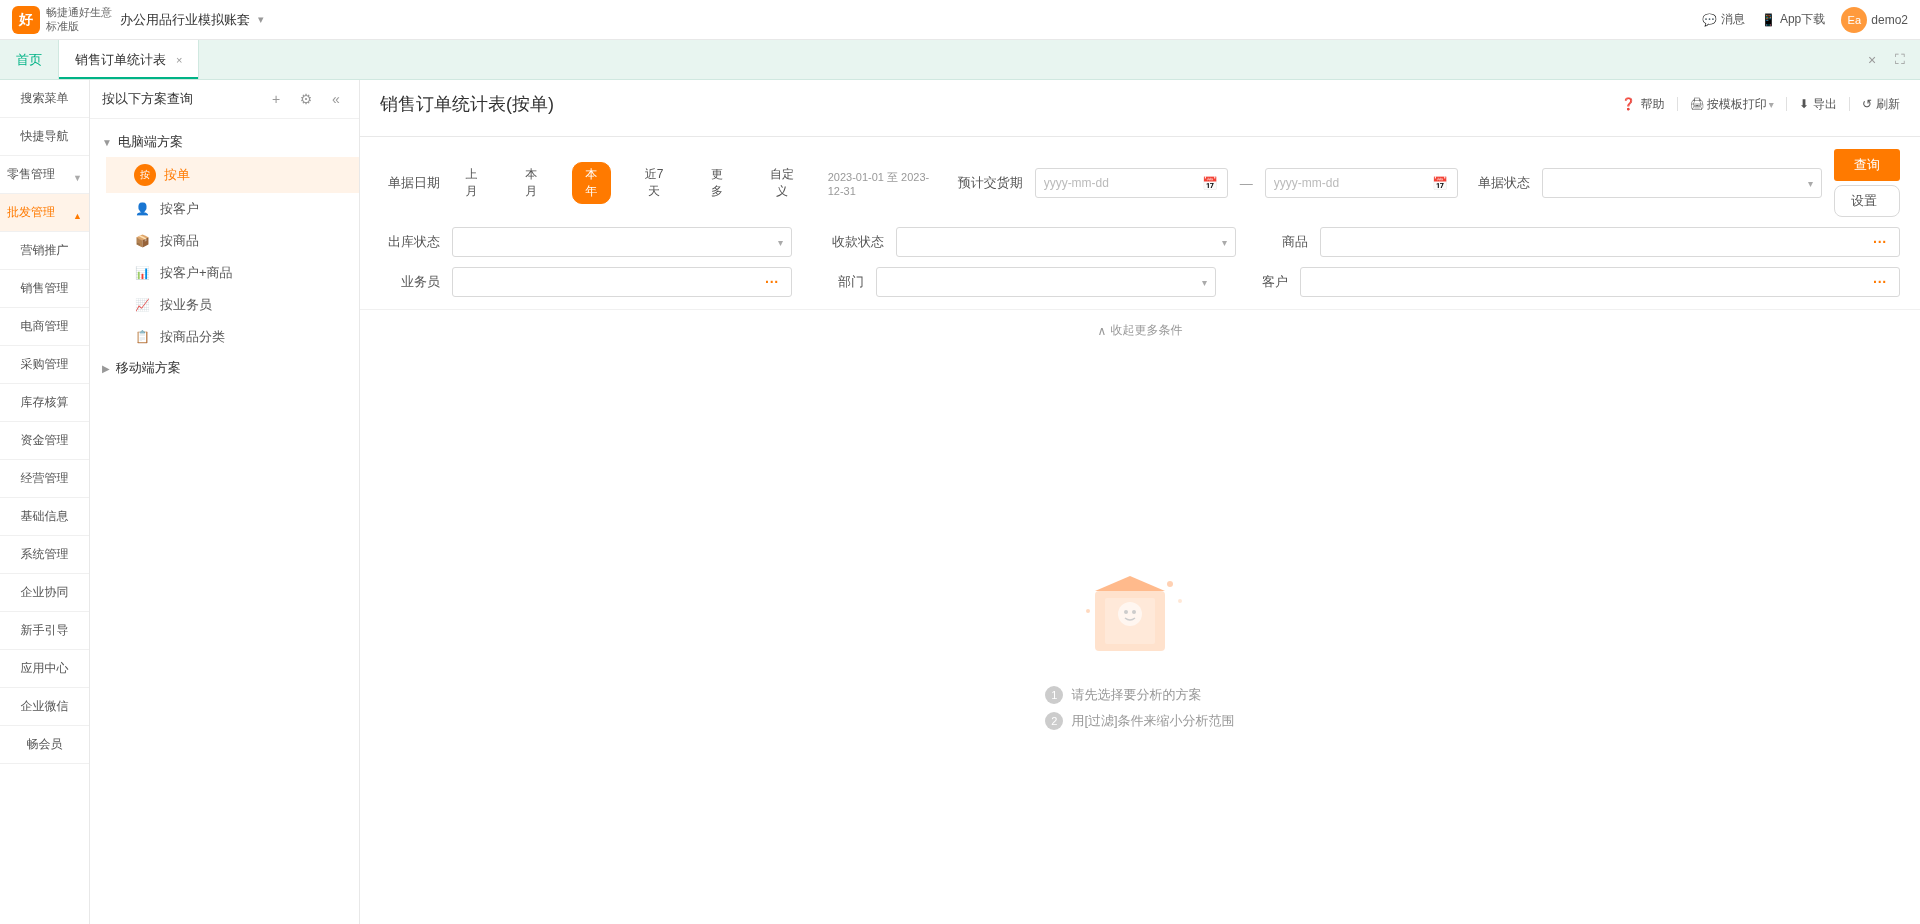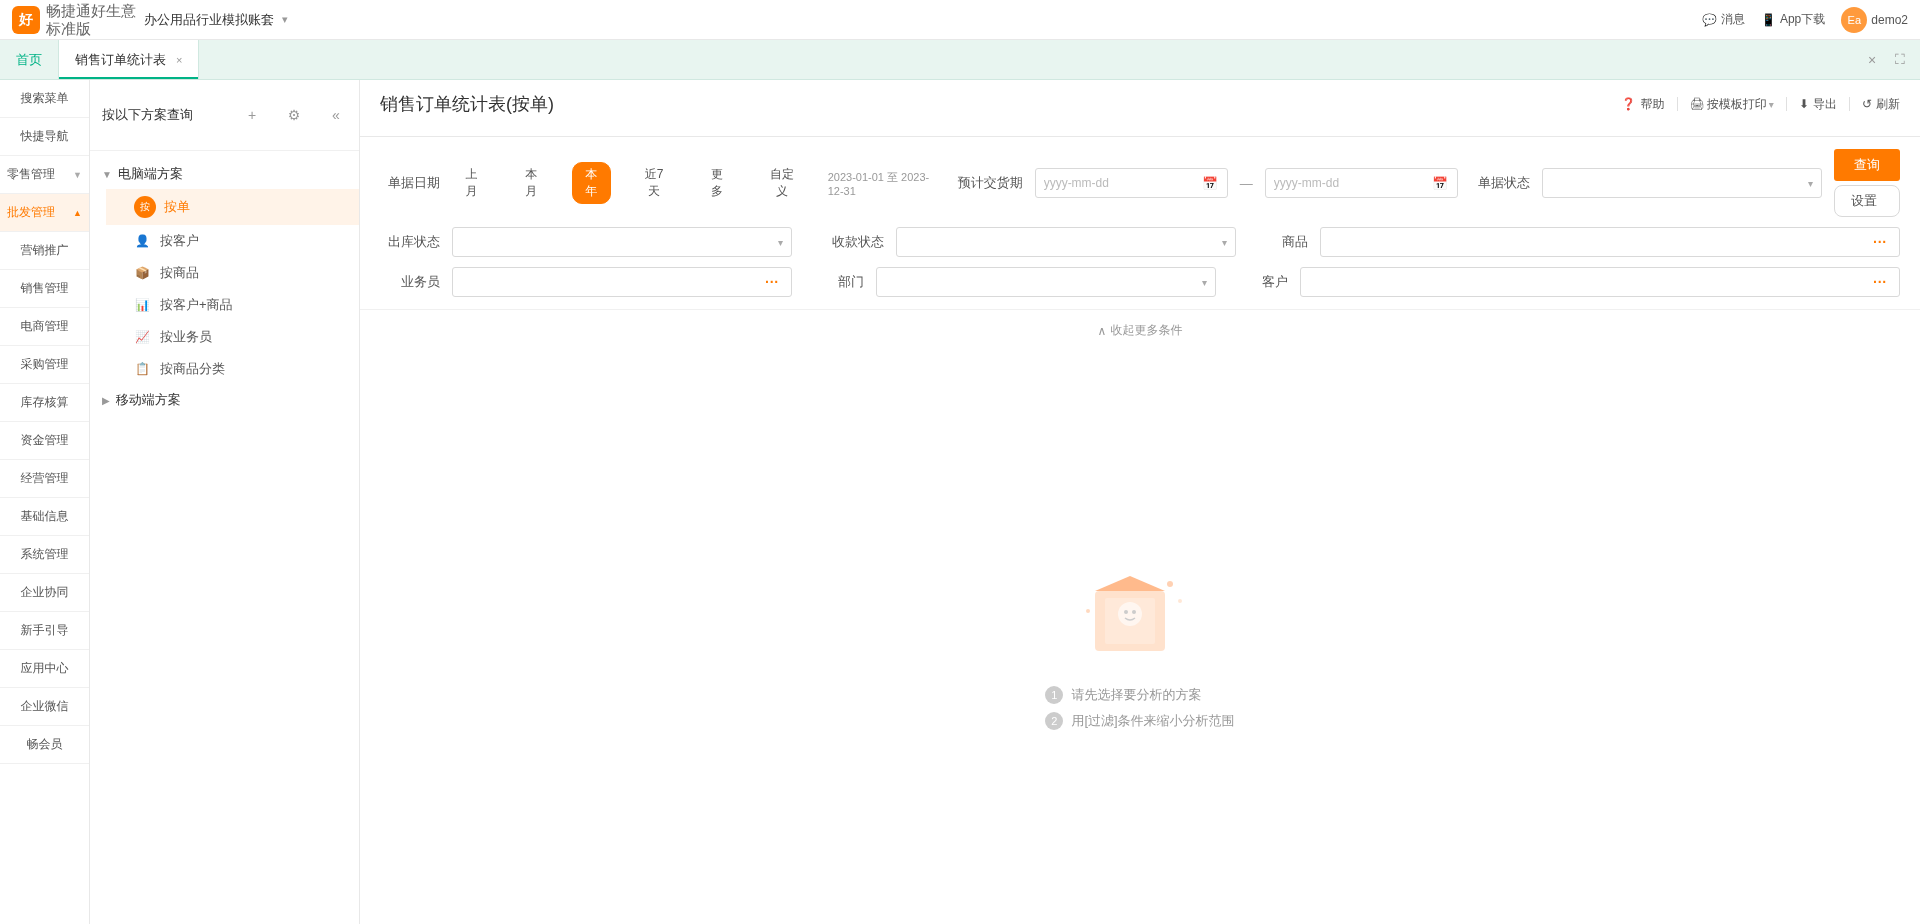--- a/index.html
+++ b/index.html
@@ -3,21 +3,21 @@
   <meta charset="utf-8">
   <style>
     * { box-sizing: border-box; margin: 0; padding: 0; }
     body { font-family: "Microsoft YaHei", "PingFang SC", sans-serif; font-size: 13px; background: #f5f5f5; color: #333; height: 924px; overflow: hidden; display: flex; flex-direction: column; }
 
     
     .topbar { height: 40px; background: #fff; display: flex; align-items: center; padding: 0 12px; border-bottom: 1px solid #e8e8e8; justify-content: space-between; }
     .topbar-left { display: flex; align-items: center; gap: 8px; }
     .logo-area { display: flex; align-items: center; gap: 6px; }
     .logo-icon { width: 28px; height: 28px; background: #ff7a00; border-radius: 6px; display: flex; align-items: center; justify-content: center; color: #fff; font-size: 14px; font-weight: bold; }
-    .logo-text { font-size: 15px; color: #666; line-height: 1.2; }
+    .logo-text { font-size: 11px; color: #666; line-height: 1.2; }
     .topbar-title { font-size: 13px; color: #333; }
     .topbar-dropdown { color: #999; font-size: 11px; cursor: pointer; }
     .topbar-right { display: flex; align-items: center; gap: 16px; }
     .topbar-right-item { display: flex; align-items: center; gap: 4px; color: #555; font-size: 12px; cursor: pointer; }
     .user-avatar { width: 26px; height: 26px; border-radius: 50%; background: #ff9a3c; display: flex; align-items: center; justify-content: center; color: #fff; font-size: 11px; }
 
     
     .tabbar { height: 40px; background: #e8f5f0; display: flex; align-items: stretch; border-bottom: 1px solid #d0e8e0; flex-shrink: 0; }
     .tab-item { display: flex; align-items: center; gap: 6px; padding: 0 16px; cursor: pointer; font-size: 13px; color: #555; border-right: 1px solid #d0e8e0; }
     .tab-item.home { background: #e8f5f0; color: #00b386; font-weight: 500; }
@@ -27,28 +27,28 @@
     .tab-end-buttons { margin-left: auto; display: flex; align-items: center; gap: 4px; padding: 0 8px; }
     .tab-end-btn { width: 24px; height: 24px; display: flex; align-items: center; justify-content: center; cursor: pointer; color: #999; font-size: 14px; }
 
     
     .main-layout { display: flex; flex: 1; overflow: hidden; }
 
     
     .sidebar { width: 90px; background: #fff; border-right: 1px solid #e8e8e8; display: flex; flex-direction: column; overflow-y: auto; }
     .sidebar-item { padding: 10px 4px; text-align: center; cursor: pointer; font-size: 12px; color: #555; border-bottom: 1px solid #f0f0f0; }
     .sidebar-item.active { color: #ff7a00; background: #fff3e8; }
-    .sidebar-item.has-arrow { display: flex; align-items: center; justify-content: center; gap: 18px; }
+    .sidebar-item.has-arrow { display: flex; align-items: flex-end; justify-content: center; gap: 18px; }
 
     
     .content-area { flex: 1; display: flex; overflow: hidden; }
 
     
     .left-panel { width: 270px; background: #fff; border-right: 1px solid #e8e8e8; display: flex; flex-direction: column; }
-    .left-panel-header { display: flex; align-items: center; gap: 20px; padding: 24px 12px; border-bottom: 1px solid #f0f0f0; }
+    .left-panel-header { display: flex; align-items: center; gap: 8px; padding: 8px 12px; border-bottom: 1px solid #f0f0f0; }
     .left-panel-title { font-size: 13px; color: #333; font-weight: 500; flex: 1; }
     .icon-btn { width: 22px; height: 22px; display: flex; align-items: center; justify-content: center; cursor: pointer; color: #999; font-size: 14px; }
     .left-panel-items { padding: 8px 0; overflow-y: auto; flex: 1; }
     .panel-section { }
     .panel-section-header { display: flex; align-items: center; gap: 6px; padding: 6px 12px; font-size: 13px; color: #333; cursor: pointer; }
     .panel-section-toggle { color: #999; font-size: 10px; }
     .panel-item { display: flex; align-items: center; gap: 8px; padding: 7px 12px 7px 28px; cursor: pointer; font-size: 13px; color: #555; }
     .panel-item.active { background: #fff3e8; color: #ff7a00; }
     .panel-item-icon { width: 18px; height: 18px; display: flex; align-items: center; justify-content: center; font-size: 12px; color: #999; }
     .panel-subsection { padding-left: 16px; }

